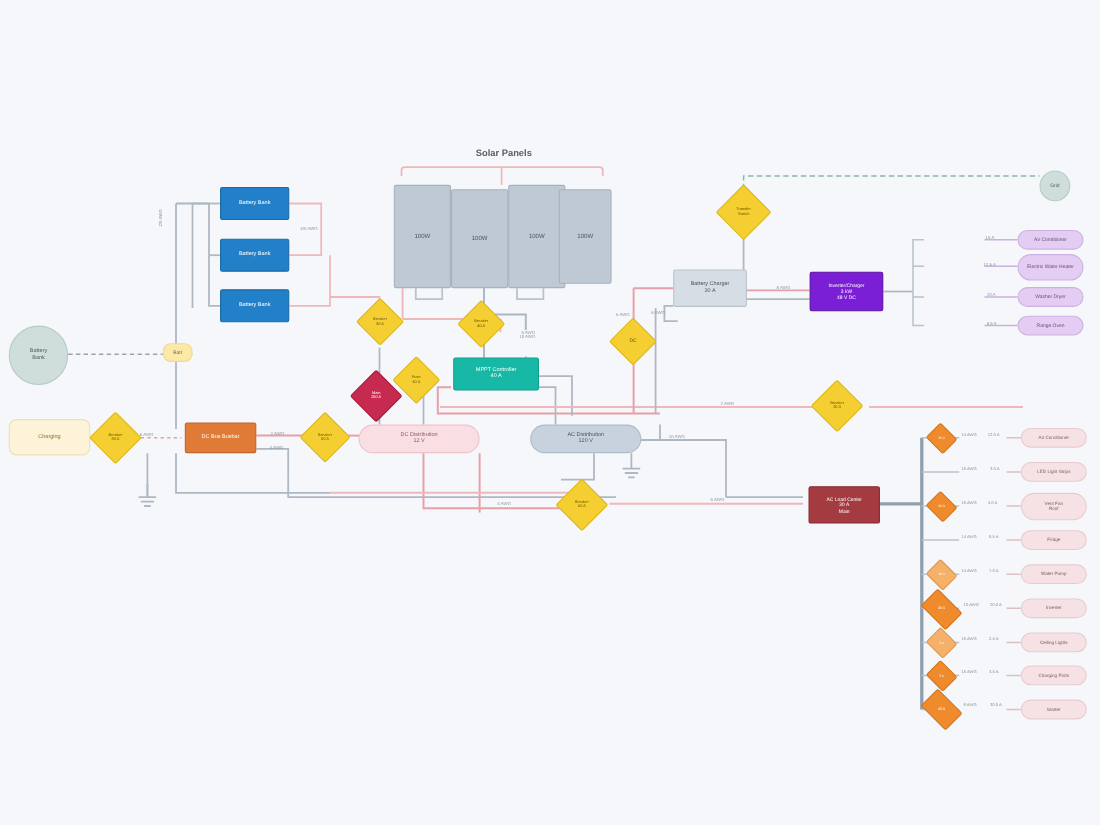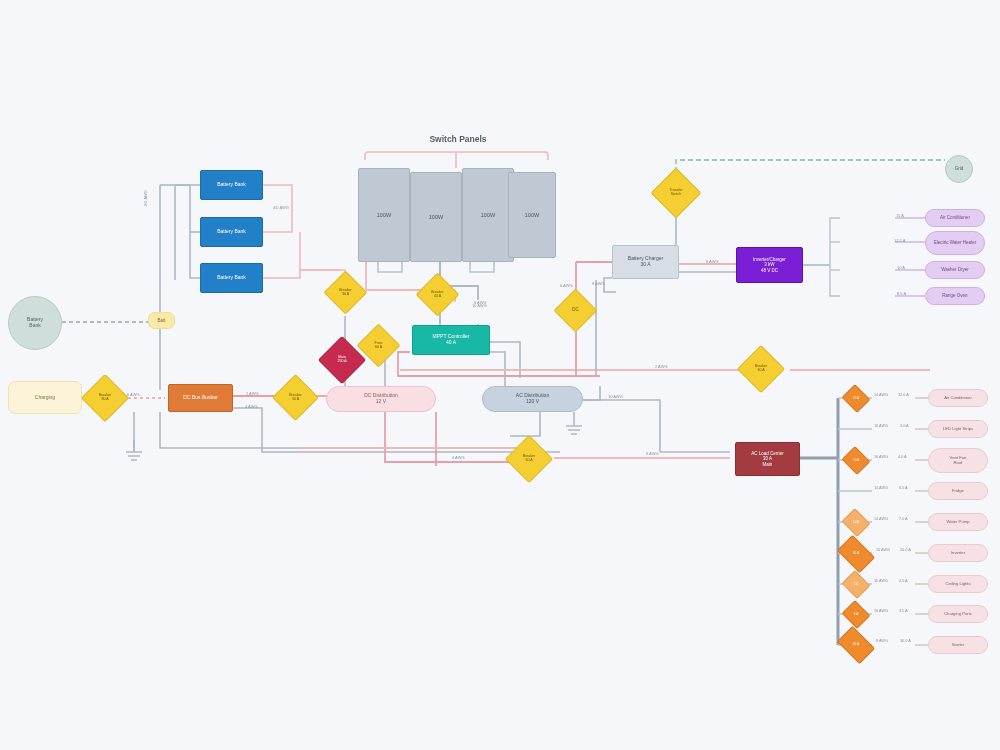--- a/index.html
+++ b/index.html
@@ -153,21 +153,21 @@
     <path d="M838 460 L872 460" fill="none" stroke="#b9c3cc" stroke-width="1.4"></path>
     <path d="M838 491 L872 491" fill="none" stroke="#b9c3cc" stroke-width="1.4"></path>
     <path d="M838 522 L872 522" fill="none" stroke="#b9c3cc" stroke-width="1.4"></path>
     <path d="M838 553 L872 553" fill="none" stroke="#b9c3cc" stroke-width="1.4"></path>
     <path d="M838 584 L872 584" fill="none" stroke="#b9c3cc" stroke-width="1.4"></path>
     <path d="M838 614 L872 614" fill="none" stroke="#b9c3cc" stroke-width="1.4"></path>
     <path d="M838 645 L872 645" fill="none" stroke="#b9c3cc" stroke-width="1.4"></path>
     <path d="M915 398 L928 398 M915 429 L928 429 M915 460 L928 460 M915 491 L928 491 M915 522 L928 522 M915 553 L928 553 M915 584 L928 584 M915 614 L928 614 M915 645 L928 645" stroke="#dcc0c4" stroke-width="1.4" fill="none"></path>
   </svg>
 
-  <div class="section-title" style="left:398px;top:134px;width:120px;font-size:8.5px;text-align:center;">Switch Panels</div>
+  <div class="section-title" style="left:398px;top:134px;width:120px;font-size:8.5px;text-align:center;">Solar Panels</div>
 
   <div class="node rect c-panel" style="left:358px;top:168px;width:52px;height:94px;font-size:5.5px;">
     <span>100W</span>
   </div>
   <div class="node rect c-panel" style="left:410px;top:172px;width:52px;height:90px;font-size:5.5px;">
     <span>100W</span>
   </div>
   <div class="node rect c-panel" style="left:462px;top:168px;width:52px;height:94px;font-size:5.5px;">
     <span>100W</span>
   </div>

